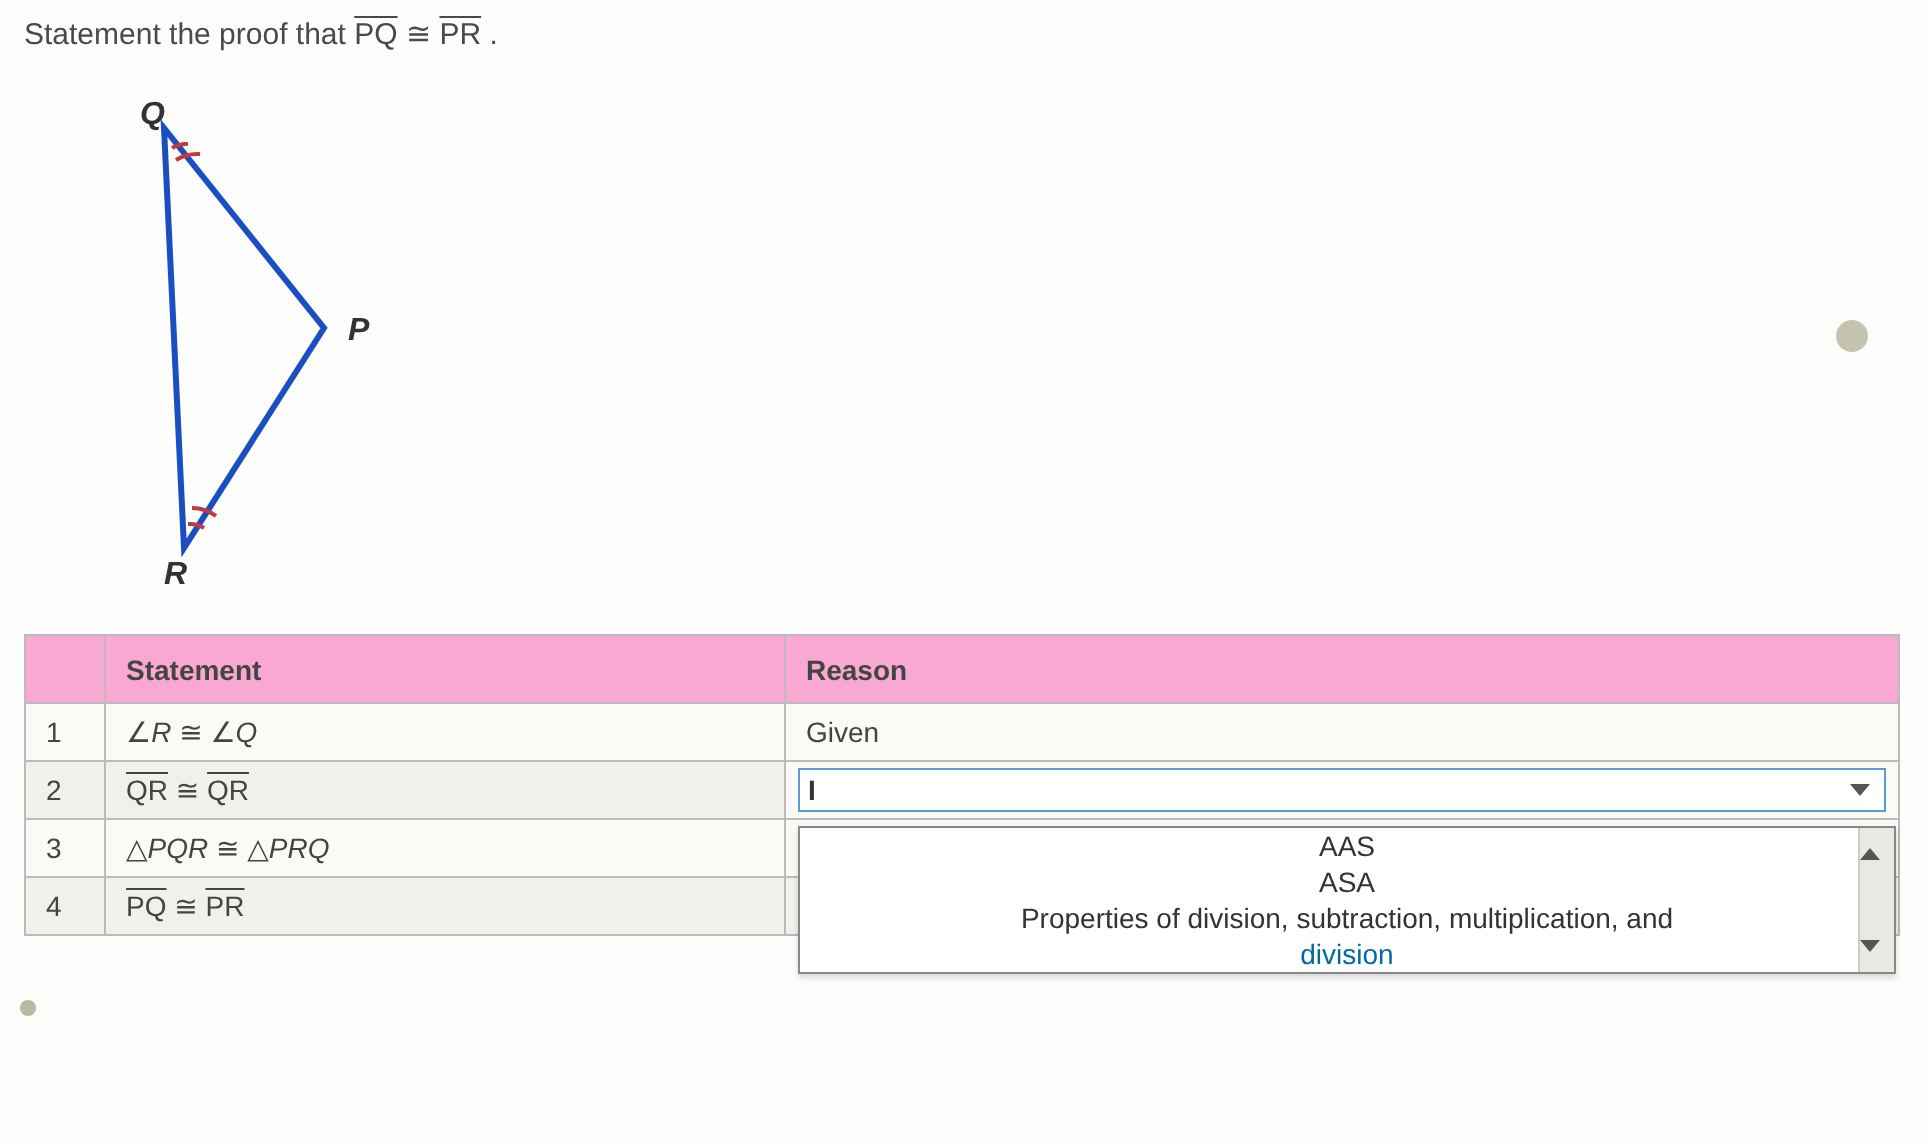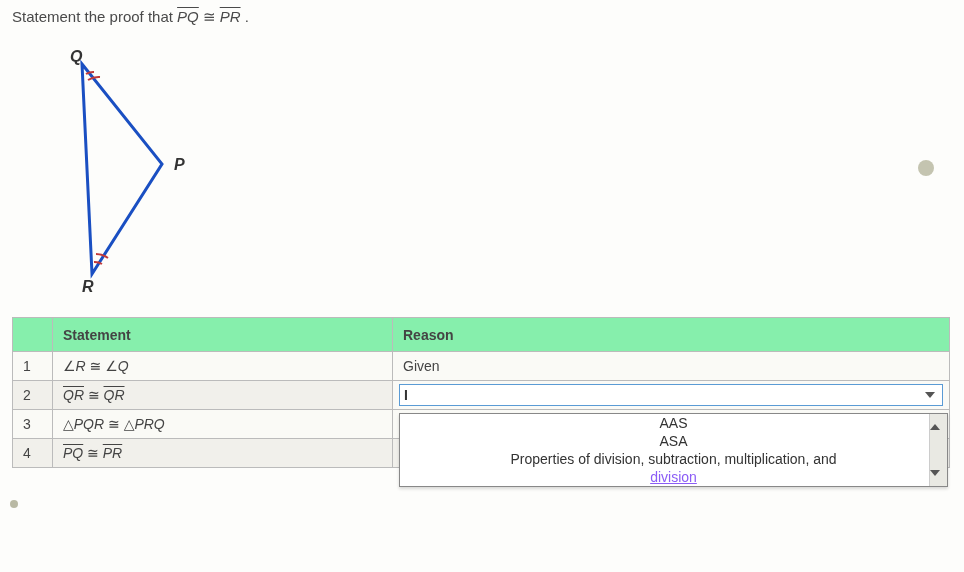--- a/index.html
+++ b/index.html
@@ -13,21 +13,20 @@
       padding: 8px 12px;
       position: relative;
     }
     .prompt {
       font-size: 15px;
       color: #4a4a4a;
       margin-bottom: 8px;
     }
     .overline {
       text-decoration: overline;
-      font-style: italic;
       text-align: right;
     }
     .figure {
       margin: 10px 0 20px 30px;
       width: 180px;
       height: 250px;
     }
     .proof-table {
       border-collapse: collapse;
       width: 938px;
@@ -37,21 +36,21 @@
     .proof-table th, .proof-table td {
       border: 1px solid #bbb;
       padding: 6px 10px;
       text-align: left;
       font-size: 14px;
       color: #444;
       vertical-align: middle;
     }
     .proof-table th {
       font-weight: bold;
-      background: #86efac;
+      background: #f9a8d4;
     }
     .proof-table tr:nth-child(even) td { background: #fafaf6; }
     .proof-table tr:nth-child(odd) td { background: #f1f0eb; }
     .num-col { width: 40px; text-align: center; }
     .stmt-col { width: 340px; }
     .reason-col { position: relative; }
     .dropdown-input {
       width: 100%;
       border: 1px solid #5a9bd5;
       background: #fff;
@@ -194,21 +193,21 @@
     <td class="reason-col"></td>
   </tr>
 </tbody>
   </table>
 
 
 <div class="dropdown-list">
   <div class="option">AAS</div>
   <div class="option">ASA</div>
   <div class="option">Properties of division, subtraction, multiplication, and</div>
-  <div class="option" style="color:#8b5cf6;text-decoration:underline;">division</div>
+  <div class="option" style="color:#0369a1;">division</div>
   <div class="scrollbar">
     <div class="up">
         <div class="tri up"></div>
       </div>
     <div class="down">
         <div class="tri down"></div>
       </div>
   </div>
 </div>
 

